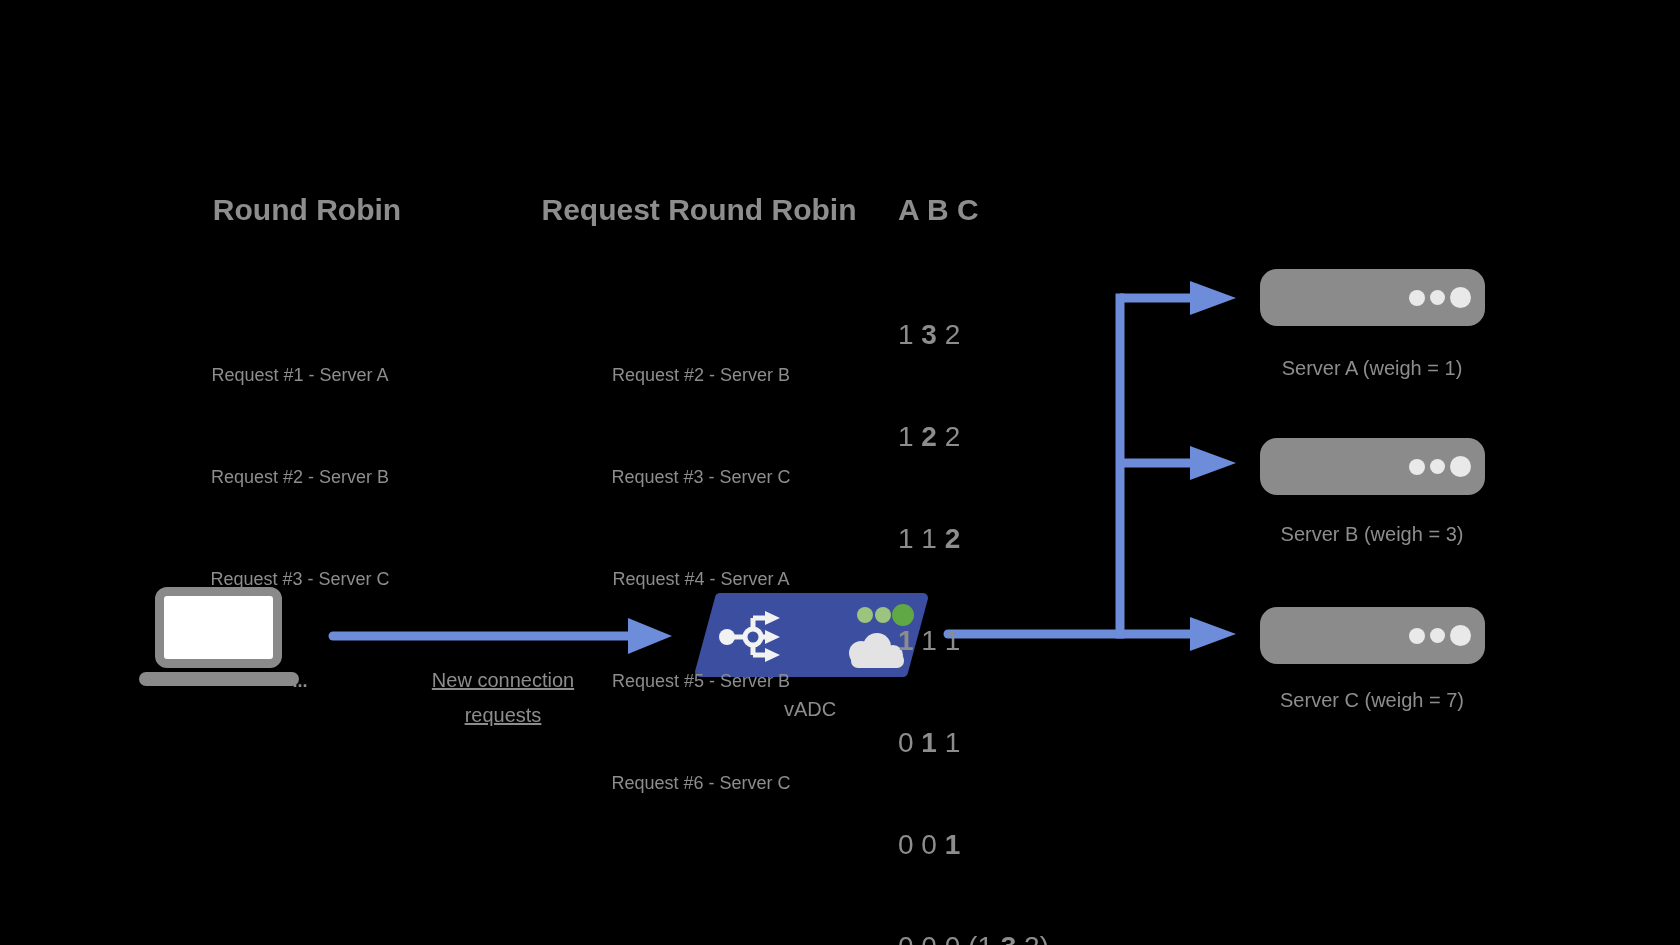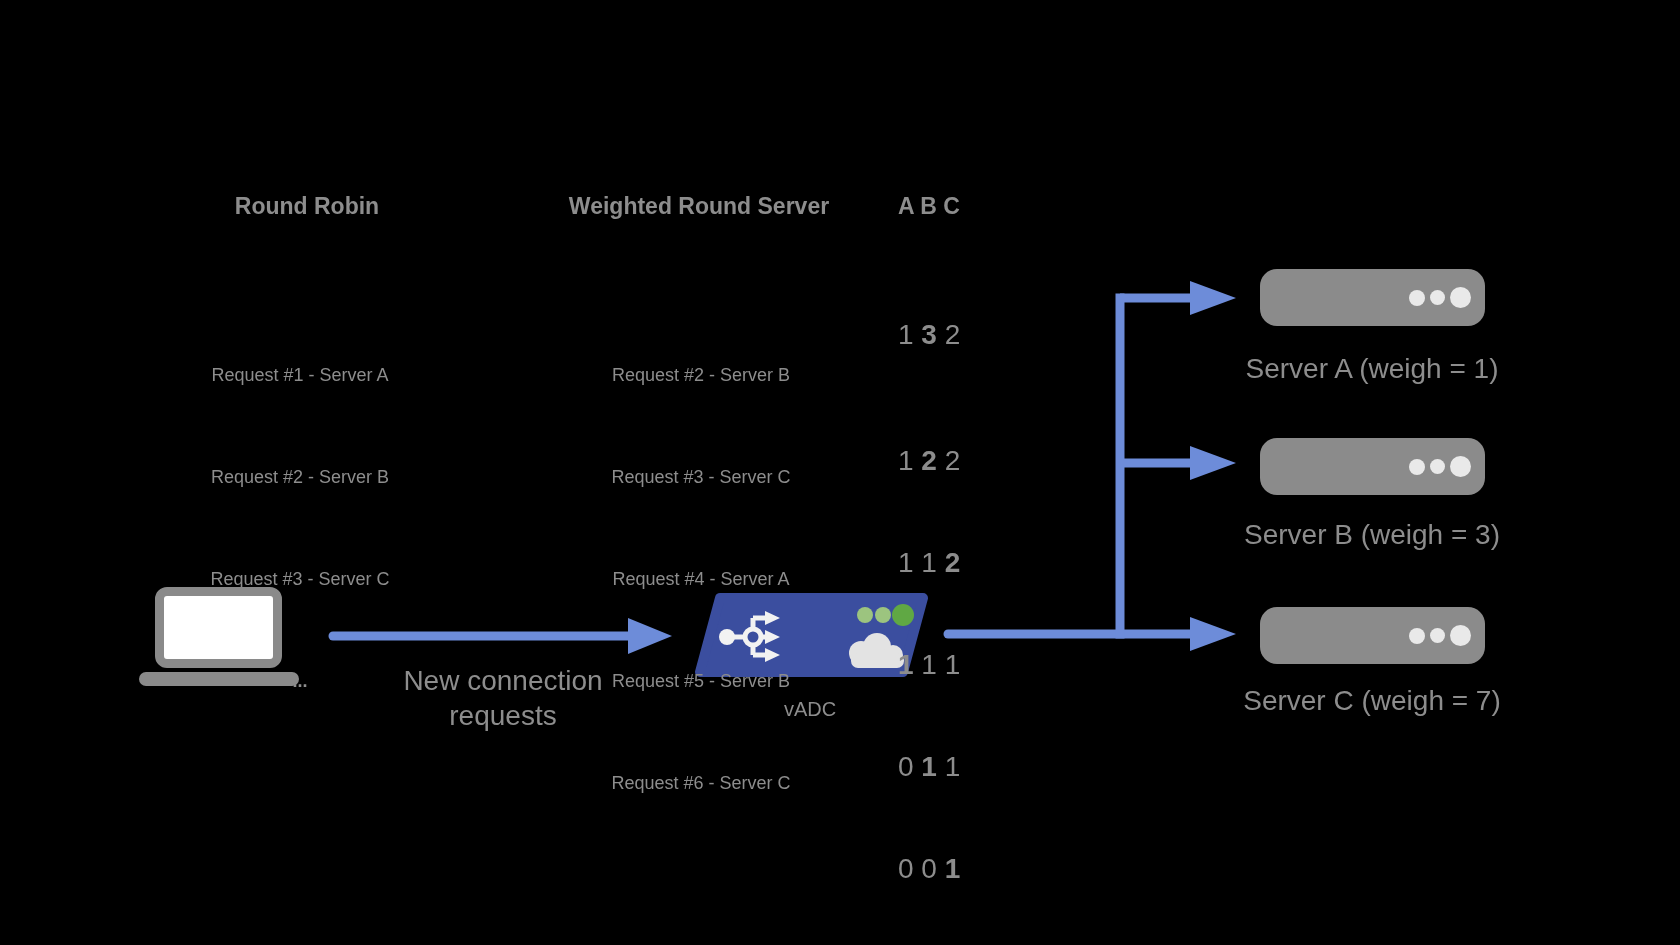--- a/index.html
+++ b/index.html
@@ -1,38 +1,38 @@
 <!DOCTYPE html>
 <html style="--bg: #000000; --text: #8d8d8d; --arrow: #6d8cd9; --vadc: #3b4e9f; --laptop: #8a8a8a; --server: #8b8b8b; --dot: #e9e9e9; --cloud: #e3e3e3; --lgreen: #9cc47f; --green: #60a844; --iconw: #f2f2f2;"><head>
 <meta charset="utf-8">
 <style>
   html,body{margin:0;padding:0;background:#000;}
   #canvas{
     position:relative;width:1680px;height:945px;background:var(--bg,#000);
     overflow:hidden;font-family:"Liberation Sans",sans-serif;
   }
   .hdr{
-    position:absolute;font-size:23px;font-weight:bold;text-align:center;
+    position:absolute;font-size:30px;font-weight:bold;text-align:center;
     color:var(--text,#8d8d8d);letter-spacing:0px;
   }
   .list{
     position:absolute;font-size:18px;line-height:34px;text-align:center;
     color:var(--text,#8d8d8d);white-space:pre;
   }
   .list .row{height:34px;}
   .row.bold{font-weight:bold;}
   .counters{
     position:absolute;left:898px;top:250px;font-size:28px;line-height:34px;
     color:var(--text,#8d8d8d);white-space:pre;text-align:left;
   }
   .counters .crow{height:34px;}
-  .counters .crow:first-child{margin-bottom:24px;}
+  .counters .crow:first-child{margin-bottom:0;}
   .bseg{font-weight:bold;}
   .caption{
-    position:absolute;font-size:28px;line-height:35px;text-align:center;
+    position:absolute;font-size:20px;line-height:35px;text-align:center;
     color:var(--text,#8d8d8d);
   }
   
   .laptop-screen{
     position:absolute;left:155px;top:587px;width:109px;height:63px;
     border:9px solid var(--laptop,#8a8a8a);border-radius:12px;background:#ffffff;
   }
   .laptop-base{
     position:absolute;left:139px;top:672px;width:160px;height:14px;
     border-radius:8px;background:var(--laptop,#8a8a8a);
@@ -96,21 +96,21 @@
       <g>
         <circle cx="861" cy="653" r="12" style="fill:var(--cloud,#e3e3e3)"></circle>
         <circle cx="877" cy="647" r="14" style="fill:var(--cloud,#e3e3e3)"></circle>
         <circle cx="893" cy="655" r="10" style="fill:var(--cloud,#e3e3e3)"></circle>
         <rect x="851" y="653" width="53" height="15" rx="7" style="fill:var(--cloud,#e3e3e3)"></rect>
       </g>
     </g>
   </svg>
 
   <div class="hdr" style="left:142px;top:193px;width:330px;">Round Robin</div>
-  <div class="hdr" style="left:534px;top:193px;width:330px;">Weighted Round Server</div>
+  <div class="hdr" style="left:534px;top:193px;width:330px;">Request Round Robin</div>
   <div class="hdr" style="left:898px;top:193px;text-align:left;white-space:pre;">A B C</div>
 
   <div class="list" style="left:135px;top:290px;width:330px;">
     <div class="row">Request #1 - Server A</div>
     <div class="row">Request #2 - Server B</div>
     <div class="row">Request #3 - Server C</div>
     <div class="row bold">...</div>
   </div>
 
   <div class="list" style="left:536px;top:290px;width:330px;">
@@ -130,21 +130,21 @@
     <div class="crow"><span>0 </span><span class="bseg">1</span><span> 1</span></div>
     <div class="crow"><span>0 0 </span><span class="bseg">1</span><span></span></div>
     <div class="crow"><span>0 0 0 (1 </span><span class="bseg">3</span><span> 2)</span></div>
   </div>
 
   <div>
     <div class="laptop-screen"></div>
     <div class="laptop-base"></div>
   </div>
 
-  <div class="caption" style="left:353px;top:663px;width:300px;">
+  <div class="caption" style="left:353px;top:663px;width:300px;text-decoration:underline;">
     <div>New connection</div>
     <div>requests</div>
   </div>
 
   <div class="caption" style="left:735px;top:692px;width:150px;font-size:20px;">vADC</div>
 
   <div class="server-box" style="top:269px;">
     <div class="server-dots">
       <div class="sdot s1"></div>
       <div class="sdot s2"></div>

